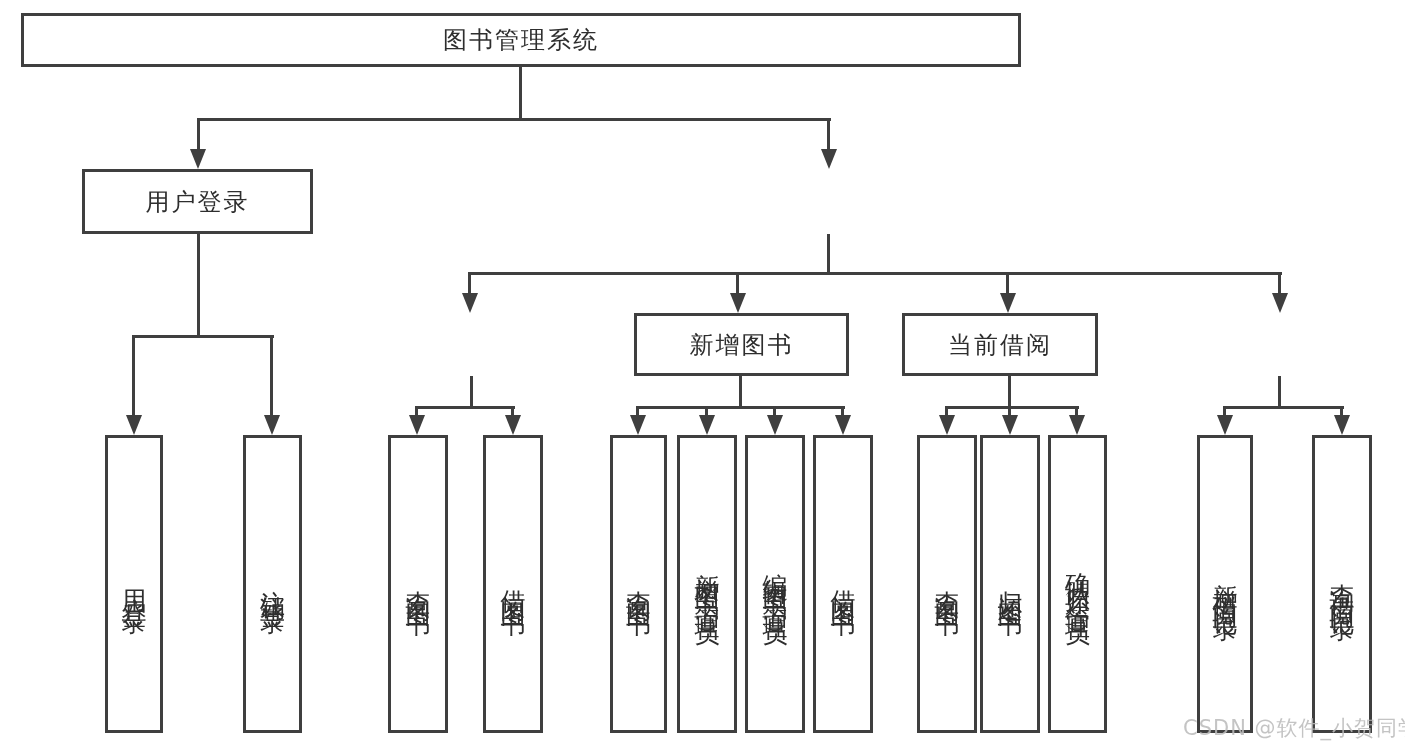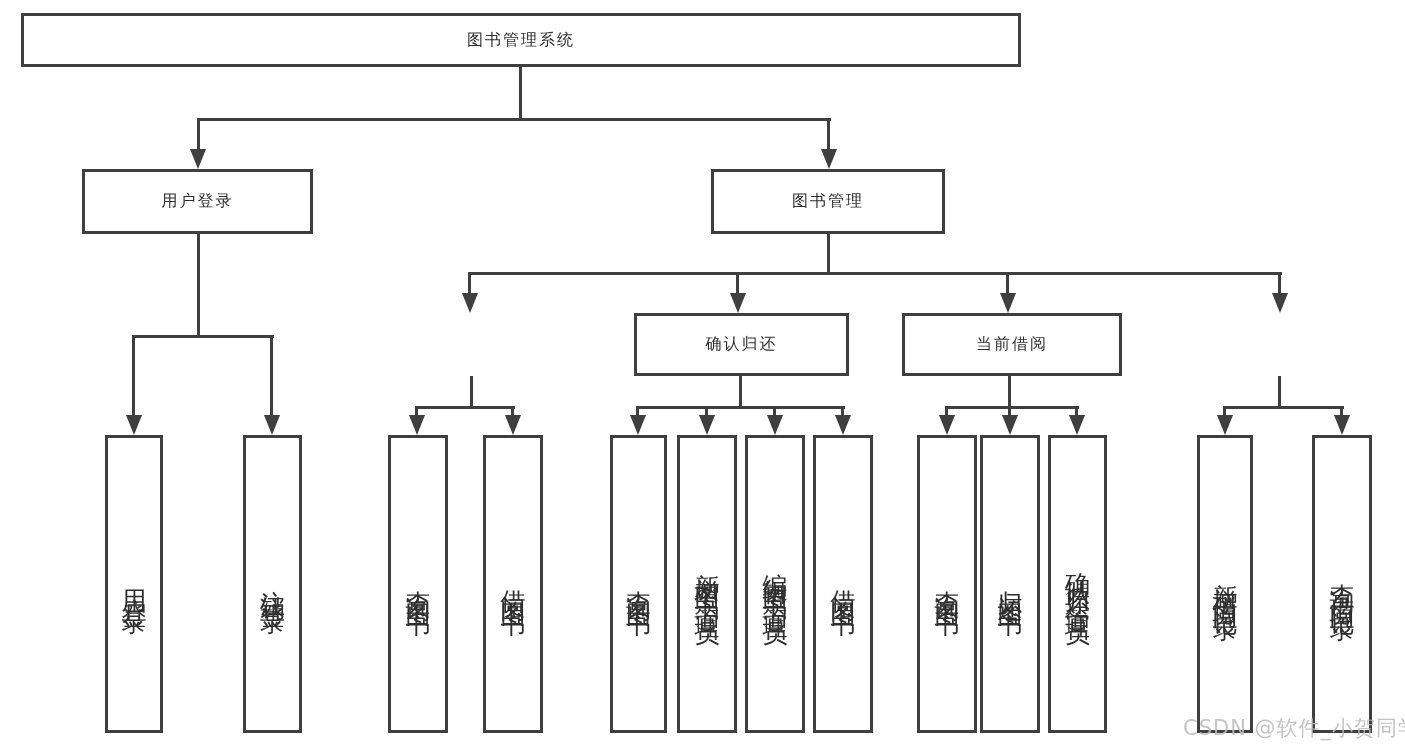--- a/index.html
+++ b/index.html
@@ -25,21 +25,21 @@
   .box {
     position: absolute;
     border: 3px solid var(--line);
     background: var(--background);
     display: flex;
     align-items: center;
     justify-content: center;
     z-index: 2;
   }
   .box .label {
-    font-size: 16px;
+    font-size: 24px;
     letter-spacing: 2px;
     color: var(--text);
     white-space: nowrap;
   }
   
   .vbox {
     position: absolute;
     top: 435px;
     height: 298px;
     border: 3px solid var(--line);
@@ -95,23 +95,20 @@
   <div class="hl" style="left:197px; top:118px; width:634px;"></div>
 
   <div class="vl" style="left:197px; top:118px; height:32px;"></div>
   <div class="tri" style="left:190px; top:149px;"></div>
 
   <div class="vl" style="left:827px; top:118px; height:32px;"></div>
   <div class="tri" style="left:821px; top:149px;"></div>
 
   <div class="box" style="left:82px; top:169px; width:231px; height:65px;">
     <span class="label">用户登录</span>
-  </div>
-  <div class="box" style="left:711px; top:169px; width:234px; height:65px;">
-    <span class="label">图书管理</span>
   </div>
 
   <div class="vl" style="left:197px; top:234px; height:101px;"></div>
   <div class="hl" style="left:132px; top:335px; width:142px;"></div>
   <div class="vl" style="left:132px; top:335px; height:82px;"></div>
   <div class="tri" style="left:126px; top:415px;"></div>
   <div class="vl" style="left:270px; top:335px; height:82px;"></div>
   <div class="tri" style="left:264px; top:415px;"></div>
 
   <div class="vl" style="left:827px; top:234px; height:39px;"></div>
@@ -119,23 +116,23 @@
   <div class="vl" style="left:468px; top:272px; height:24px;"></div>
   <div class="tri" style="left:462px; top:293px;"></div>
   <div class="vl" style="left:736px; top:272px; height:24px;"></div>
   <div class="tri" style="left:730px; top:293px;"></div>
   <div class="vl" style="left:1006px; top:272px; height:24px;"></div>
   <div class="tri" style="left:1000px; top:293px;"></div>
   <div class="vl" style="left:1278px; top:272px; height:24px;"></div>
   <div class="tri" style="left:1272px; top:293px;"></div>
 
   <div class="box" style="left:634px; top:313px; width:215px; height:63px;">
-    <span class="label">确认归还</span>
-  </div>
-  <div class="box" style="left:902px; top:313px; width:220px; height:63px;">
+    <span class="label">新增图书</span>
+  </div>
+  <div class="box" style="left:902px; top:313px; width:196px; height:63px;">
     <span class="label">当前借阅</span>
   </div>
 
   <div class="vl" style="left:470px; top:376px; height:33px;"></div>
   <div class="hl" style="left:415px; top:406px; width:100px;"></div>
   <div class="vl" style="left:415px; top:406px; height:12px;"></div>
   <div class="tri" style="left:409px; top:415px;"></div>
   <div class="vl" style="left:511px; top:406px; height:12px;"></div>
   <div class="tri" style="left:505px; top:415px;"></div>
 

